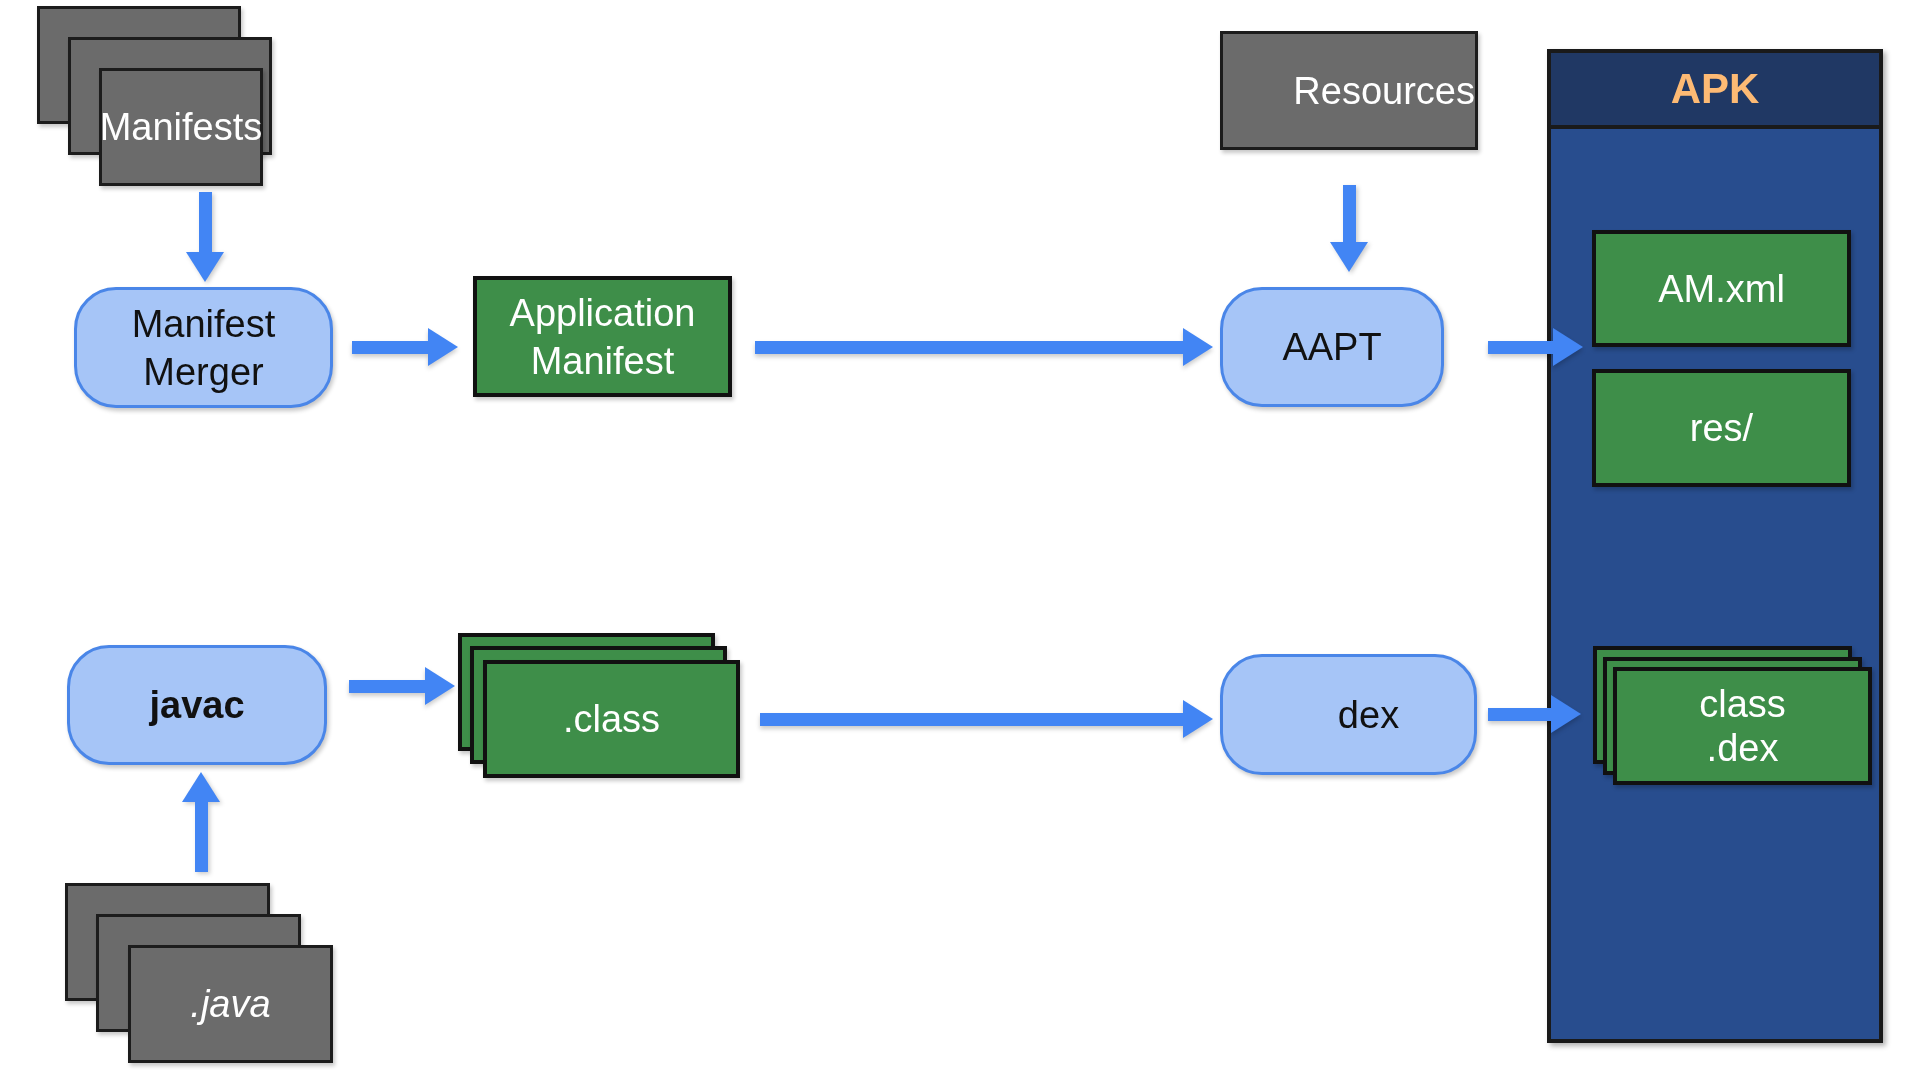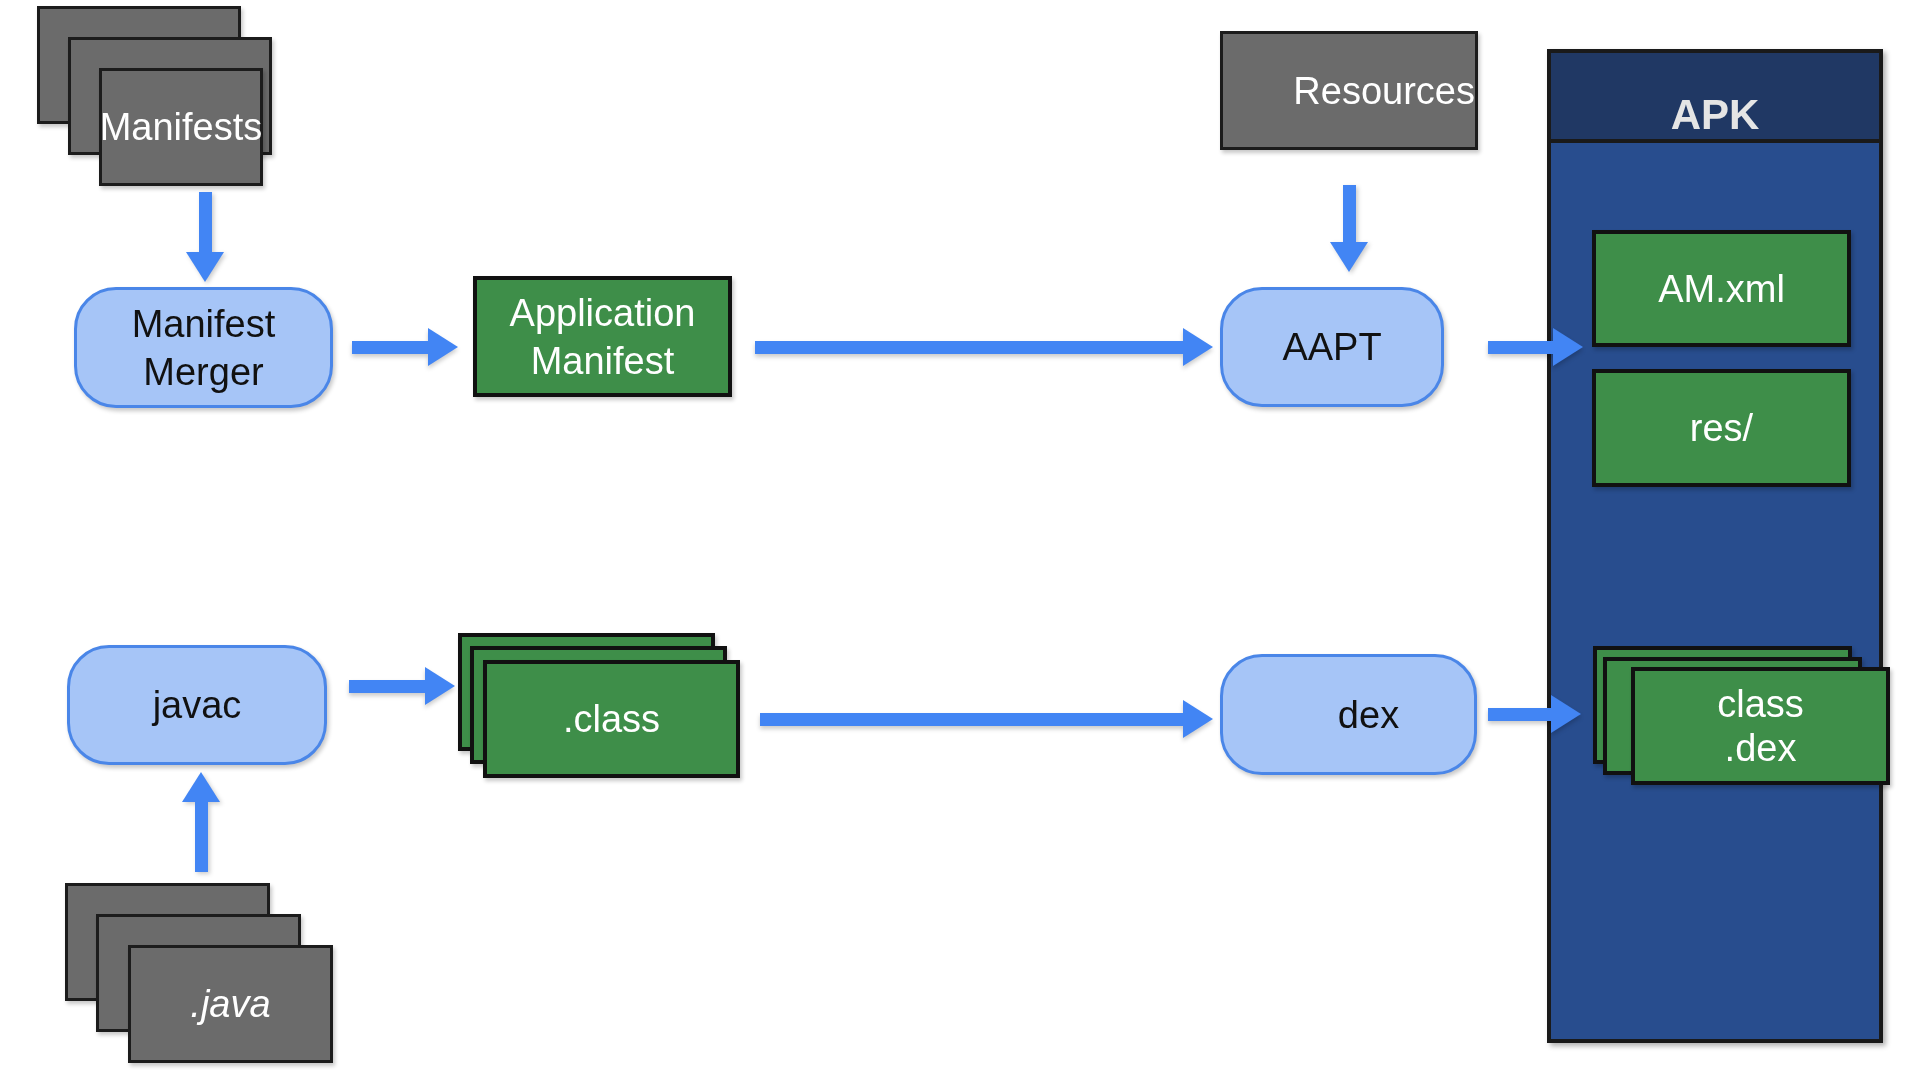--- a/index.html
+++ b/index.html
@@ -51,28 +51,28 @@
     left: 1547px; top: 49px;
     width: 336px; height: 994px;
     box-sizing: border-box;
     background: #284d8e;
     border: 4px solid #1a1a1a;
     box-shadow: 3px 3px 5px rgba(0,0,0,0.3);
   }
   .apk-header {
     position: absolute;
     left: 0; top: 0; right: 0;
-    height: 90px;
+    height: 76px;
     box-sizing: border-box;
     background: #203864;
     border-bottom: 4px solid #1a1a1a;
     display: flex;
-    align-items: flex-end;
+    align-items: center;
     justify-content: center;
-    color: #e5e5e5;
+    color: #fdba74;
     font-size: 42px;
     font-weight: bold;
   }
 
   
   .arrow-right {
     position: absolute;
     display: flex;
     align-items: center;
     height: 38px;
@@ -169,21 +169,21 @@
     </div>
   </div>
 
   <div class="node green-box" style="left:1592px; top:369px; width:259px; height:118px; z-index:6;">
     <span>res/</span>
   </div>
   <div class="node green-box" style="left:1592px; top:230px; width:259px; height:117px; z-index:6;">
     <span>AM.xml</span>
   </div>
 
-  <div class="node pill" style="left:67px; top:645px; width:260px; height:120px;">
+  <div class="node pill" style="left:67px; top:645px; width:260px; height:120px;font-weight:bold;">
     <span>javac</span>
   </div>
 
   <div class="arrow-right" style="left:349px; top:667px; width:106px;">
     <div class="shaft"></div>
     <div class="head"></div>
   </div>
 
   <div>
     <div class="stack-layer green" style="left:458px; top:633px; width:257px; height:118px;"></div>
@@ -203,21 +203,21 @@
   </div>
 
   <div class="arrow-right" style="left:1488px; top:695px; width:93px; z-index:5;">
     <div class="shaft"></div>
     <div class="head"></div>
   </div>
 
   <div style="position:relative; z-index:6;">
     <div class="stack-layer green" style="left:1593px; top:646px; width:259px; height:118px;"></div>
     <div class="stack-layer green" style="left:1603px; top:657px; width:259px; height:118px;"></div>
-    <div class="node green-box" style="left:1613px; top:667px; width:259px; height:118px; line-height:44px;margin-left:18px;">
+    <div class="node green-box" style="left:1613px; top:667px; width:259px; height:118px; line-height:44px;">
       <span>class</span>
       <span>.dex</span>
     </div>
   </div>
 
   <div class="arrow-up" style="left:182px; top:772px; height:100px;">
     <div class="head"></div>
     <div class="shaft"></div>
   </div>
 

